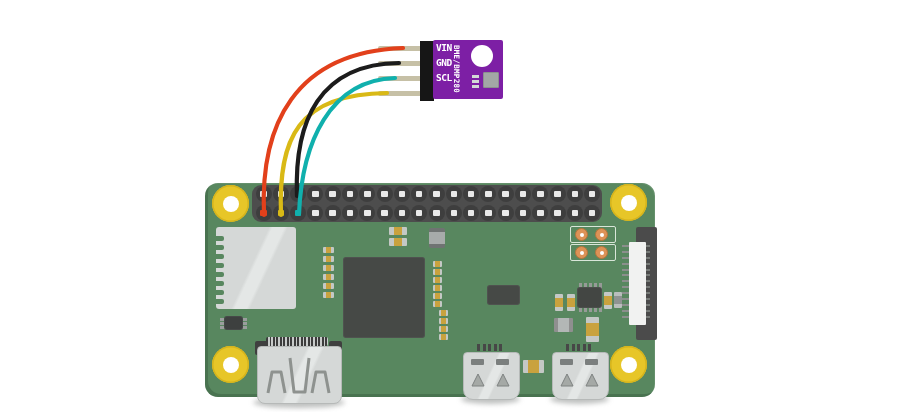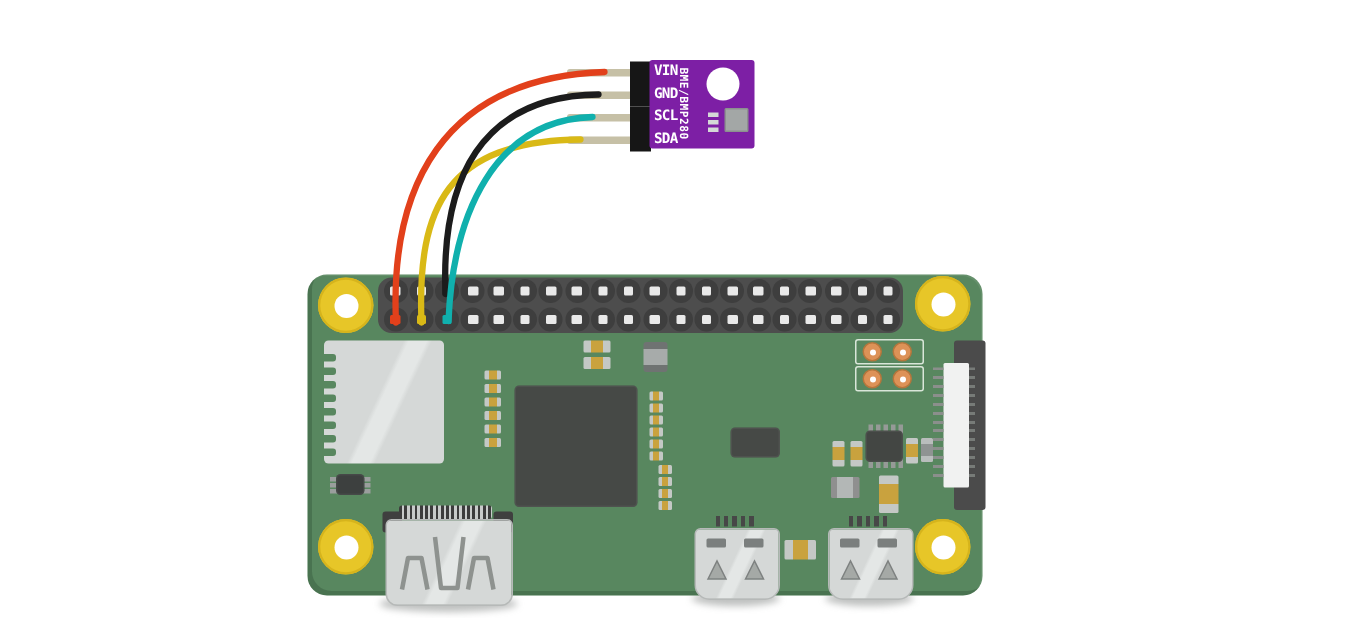--- a/index.html
+++ b/index.html
@@ -249,21 +249,21 @@
     <div class="abs" style="left:378px;top:76px;width:46px;height:4.5px;background:#c6c0a6;border-radius:2px;"></div>
     <div class="abs" style="left:378px;top:91px;width:46px;height:4.5px;background:#c6c0a6;border-radius:2px;"></div>
     <div class="abs" style="left:420px;top:40.5px;width:14px;height:15px;background:#161616;"></div>
     <div class="abs" style="left:420px;top:55.5px;width:14px;height:15px;background:#161616;"></div>
     <div class="abs" style="left:420px;top:70.5px;width:14px;height:15px;background:#161616;"></div>
     <div class="abs" style="left:420px;top:85.5px;width:14px;height:15px;background:#161616;"></div>
     <div class="abs" id="sensor-pcb" style="left: 433px; top: 40px; width: 70px; height: 59px; border-radius: 2px; background: rgb(125, 31, 165);"></div>
     <div class="sensor-label" style="top:42px;">VIN</div>
     <div class="sensor-label" style="top:57px;">GND</div>
     <div class="sensor-label" style="top:72px;">SCL</div>
-    <div class="sensor-label" style="top:87px;">SDA</div>
+    <div class="sensor-label" style="top:98px;">SDA</div>
     <div class="abs" style="left:456px;top:69px;transform:translate(-50%,-50%) rotate(90deg);color:#fff;font-size:7.5px;font-weight:bold;white-space:nowrap;letter-spacing:.3px;">BME/BMP280</div>
     <div class="abs" style="left:471px;top:45px;width:22px;height:22px;border-radius:50%;background:#fff;"></div>
     <div class="abs" style="left:483px;top:72px;width:16px;height:16px;background:#a3a7a6;border:1px solid #8c908f;border-radius:1px;box-sizing:border-box;"></div>
     <div class="abs" style="left:472px;top:75px;width:7px;height:3px;background:#d4d8d7;"></div>
     <div class="abs" style="left:472px;top:80px;width:7px;height:3px;background:#d4d8d7;"></div>
     <div class="abs" style="left:472px;top:85px;width:7px;height:3px;background:#d4d8d7;"></div>
   </div>
 
   <svg width="900" height="412" style="z-index:30;">
     <g fill="none" stroke-width="4.2" stroke-linecap="round">

